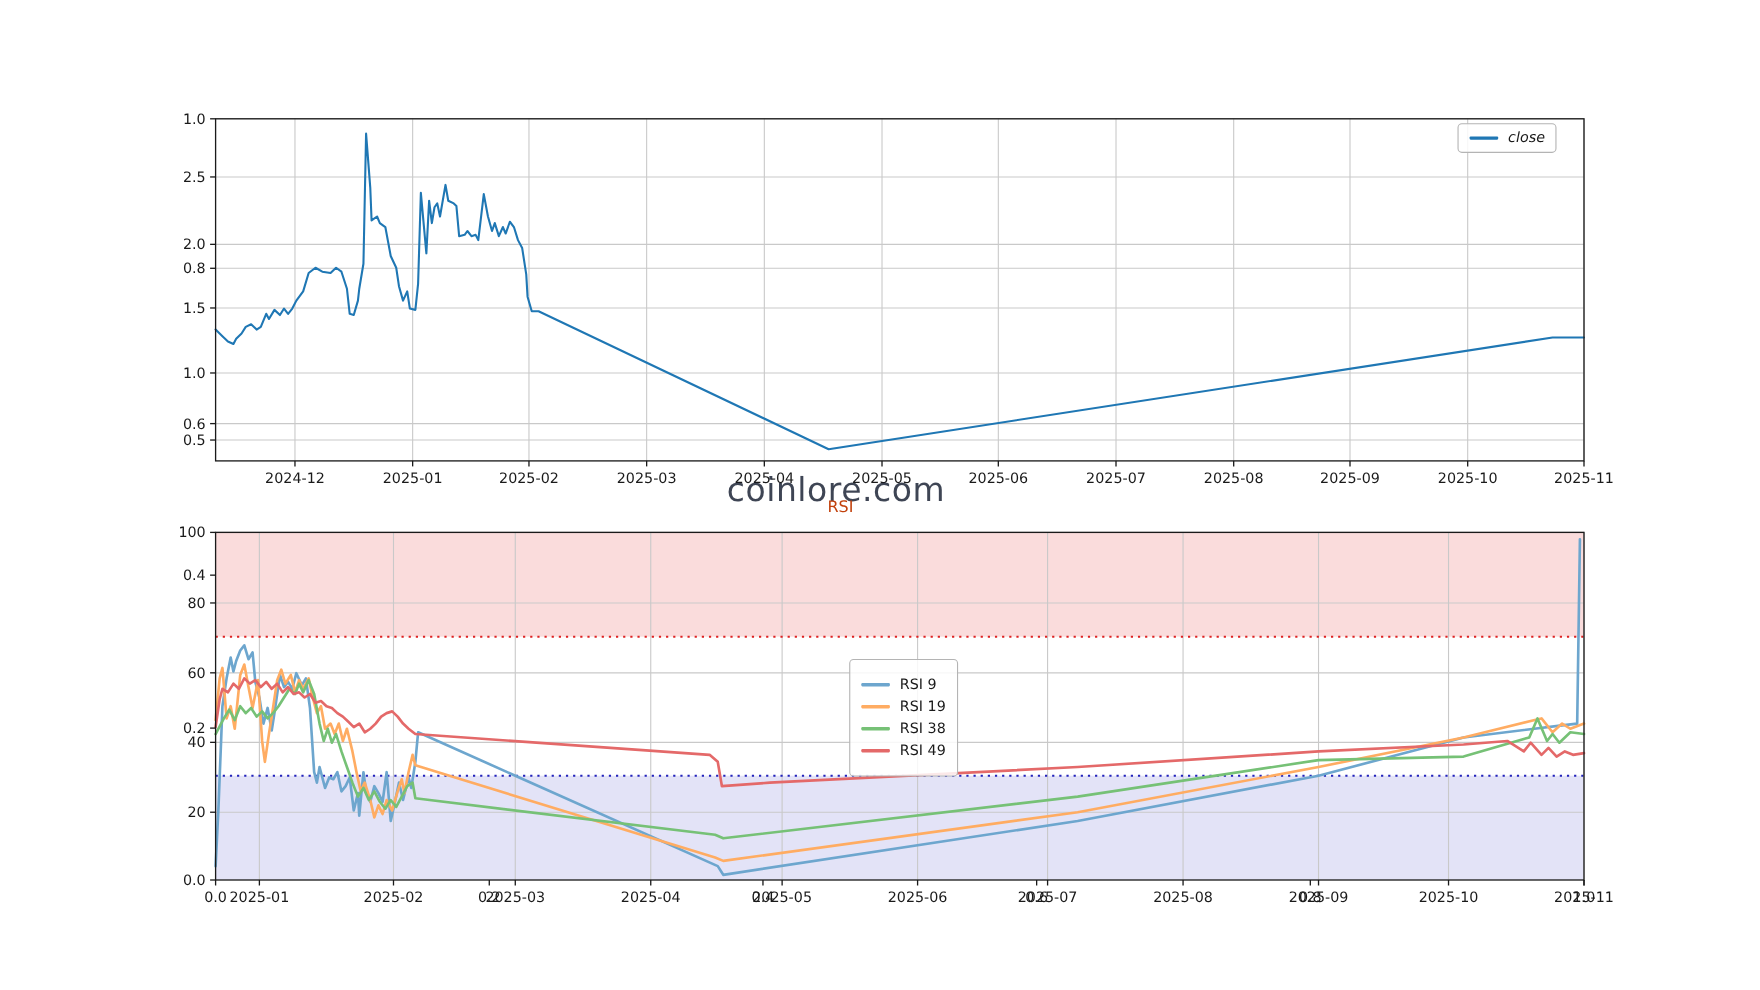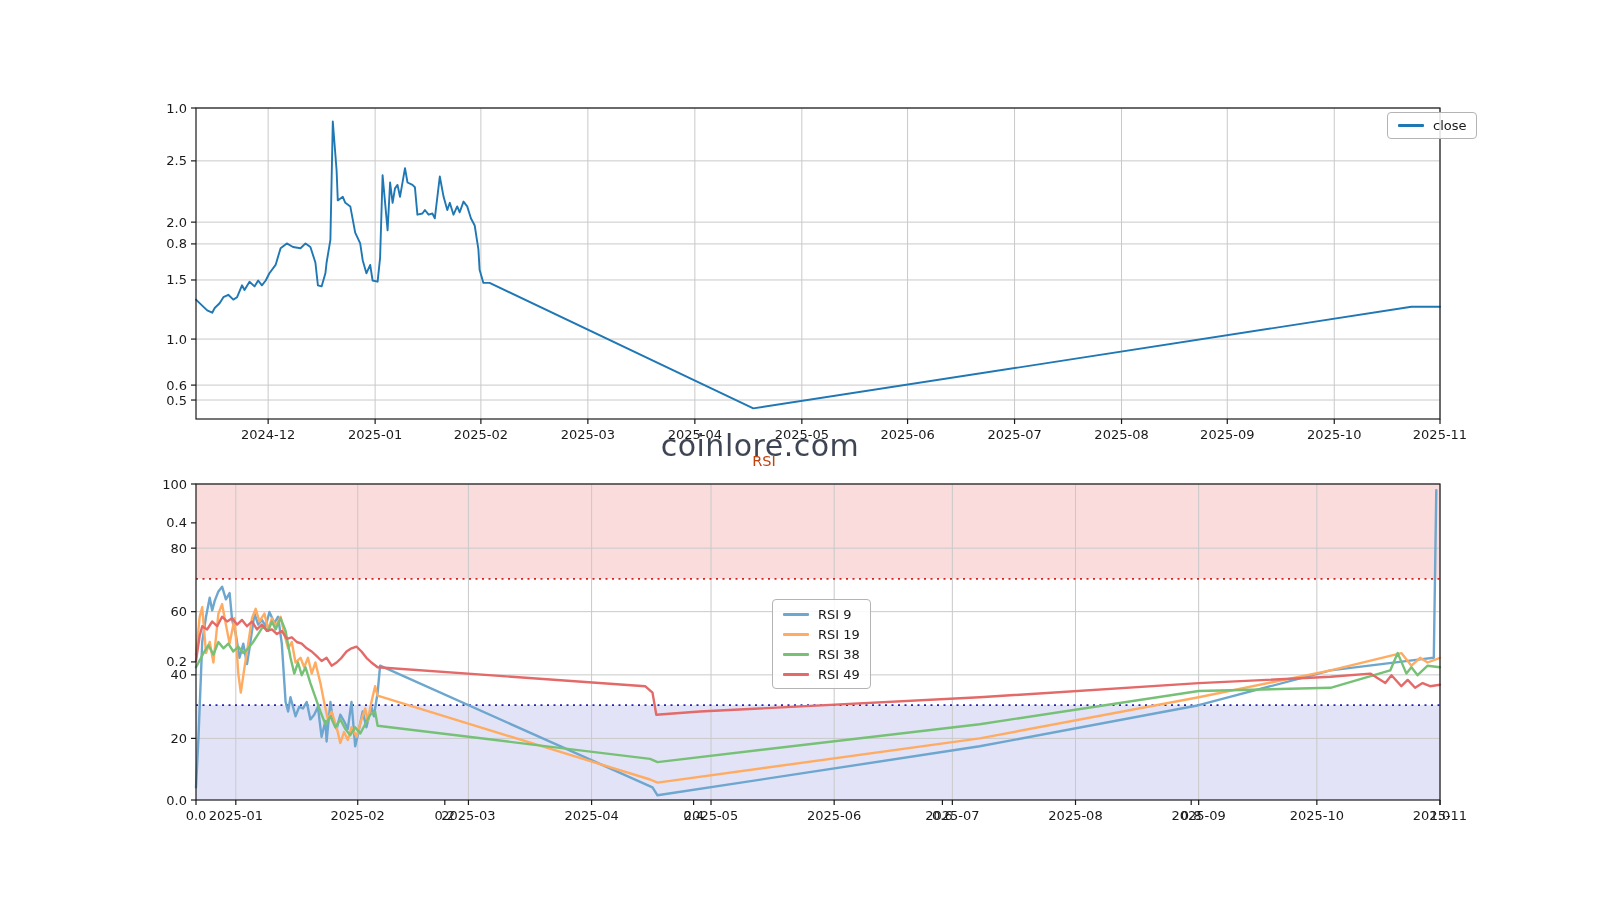--- a/index.html
+++ b/index.html
@@ -158,28 +158,28 @@
       <line x1="1316.844" x2="1316.844" y1="800" y2="805" stroke="#1a1a1a" stroke-width="1.2"></line>
       <text x="1316.844" y="820" text-anchor="middle" font-size="13" fill="#1a1a1a" font-family="&quot;DejaVu Sans&quot;,&quot;Liberation Sans&quot;,sans-serif">2025-10</text>
       <line x1="1440" x2="1440" y1="800" y2="805" stroke="#1a1a1a" stroke-width="1.2"></line>
       <text x="1440" y="820" text-anchor="middle" font-size="13" fill="#1a1a1a" font-family="&quot;DejaVu Sans&quot;,&quot;Liberation Sans&quot;,sans-serif">2025-11</text>
     </svg>
 
   <div class="watermark">coinlore.com</div>
 
   <div class="rsi-title">RSI</div>
 
-  <div class="legend-box" style="left:1387px;top:112px;height:27px;">
+  <div class="legend-box" style="left:1325px;top:112px;height:27px;font-style:italic;">
     <div class="legend-row">
       <span class="legend-swatch" id="close-swatch" style="background: rgb(31, 119, 180);"></span>
       <span class="legend-label">close</span>
     </div>
   </div>
 
-  <div class="legend-box" style="left:772px;top:599px;height:90px;" id="rsi-legend">
+  <div class="legend-box" style="left:772px;top:599px;height:107px;" id="rsi-legend">
       <div class="legend-row">
         <span class="legend-swatch" style="background: rgb(109, 166, 206);"></span>
         <span class="legend-label">RSI 9</span>
       </div>
       <div class="legend-row">
         <span class="legend-swatch" style="background: rgb(255, 172, 98);"></span>
         <span class="legend-label">RSI 19</span>
       </div>
       <div class="legend-row">
         <span class="legend-swatch" style="background: rgb(118, 193, 118);"></span>

